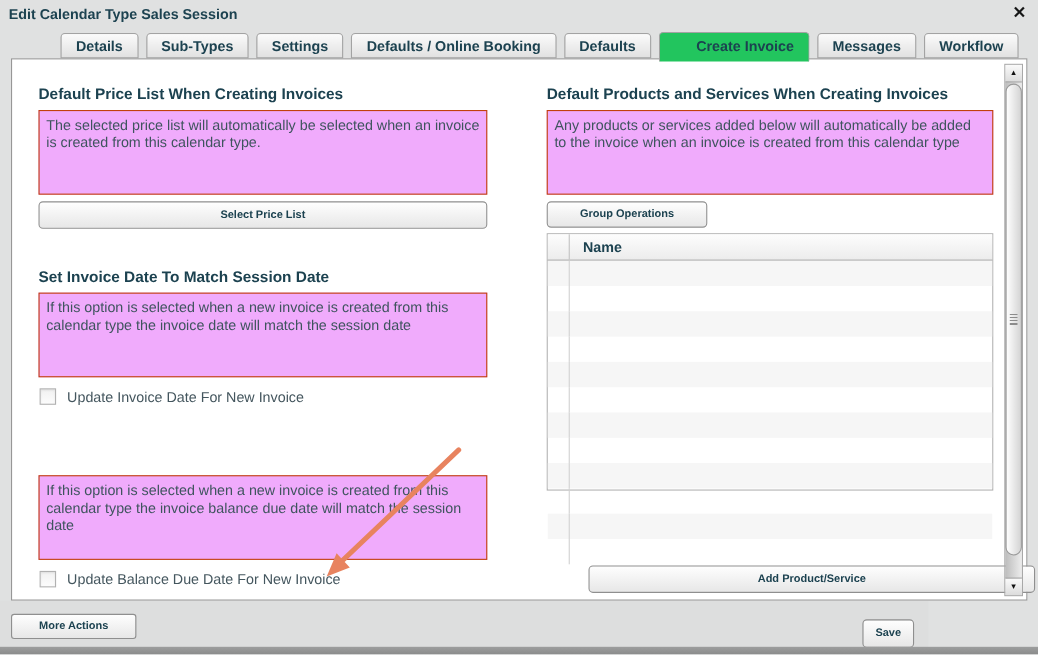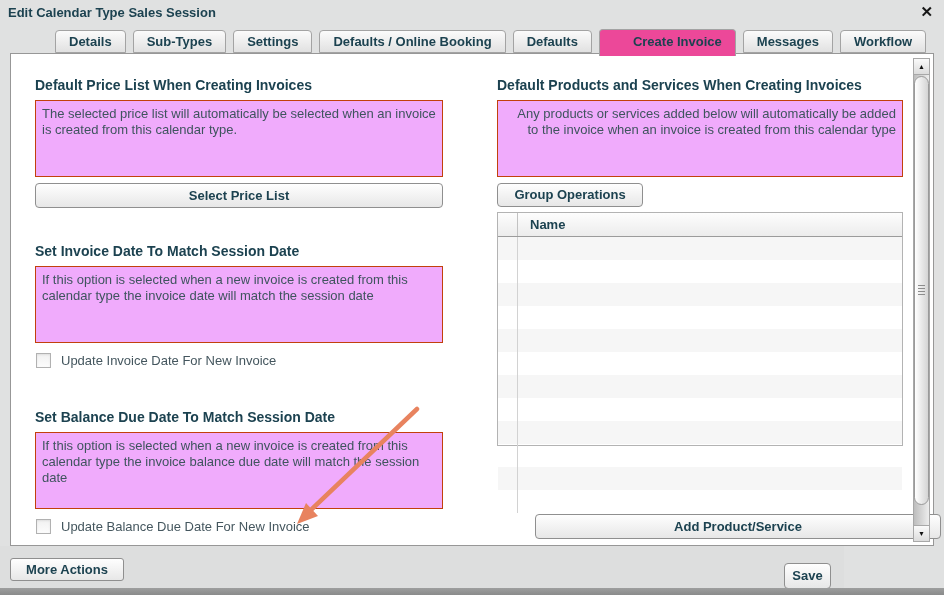--- a/index.html
+++ b/index.html
@@ -9,30 +9,30 @@
 
   
   .titlebar { position:absolute; left:0; top:0; width:944px; height:28px; }
   .title { position:absolute; left:8px; top:5px; font-size:13px; font-weight:bold; color:#1c4250; }
   .close { position:absolute; right:11px; top:3px; font-size:15px; font-weight:bold; color:#161616; cursor:default; line-height:18px; }
 
   
   .tabbar { position:absolute; left:55px; top:30px; height:26px; display:flex; gap:7px; z-index:3; }
   .tab { height:23px; padding:0 13px; line-height:21px; font-size:13px; font-weight:bold; color:#1c4250;
          background:linear-gradient(#fbfbfb,#e1e1e1); border:1px solid #a3a3a3; border-radius:4px 4px 0 0; white-space:nowrap; }
-  .tab.active { background:#ec4899; height:27px; margin-top:-1px; line-height:24px; border-bottom:none; position:relative; z-index:6;padding-left:33px; }
+  .tab.active { background:#22c55e; height:27px; margin-top:-1px; line-height:24px; border-bottom:none; position:relative; z-index:6;padding-left:33px; }
 
   
   .panel { position:absolute; left:10px; top:53px; width:924px; height:493px; background:#fff; border:1px solid #979797; z-index:2; }
 
   .heading { position:absolute; font-size:14px; font-weight:bold; color:#1c4250; white-space:nowrap; }
   .descbox { position:absolute; width:408px; height:77px; border:1px solid #c2410c; background:#f0abfc;
              font-size:13px; color:#3f545e; line-height:16px; padding:5px 6px; }
   .btn { background:linear-gradient(#fefefe,#e7e7e7); border:1px solid #8f8f8f; border-radius:4px;
-         color:#1c4250; font-weight:bold; font-size:13px; text-align:center; cursor:default; }
+         color:#1c4250; font-weight:bold; font-size:10px; text-align:center; cursor:default; }
   .wide-btn { position:absolute; width:408px; height:25px; line-height:23px; }
 
   .cbrow { position:absolute; display:flex; align-items:center; gap:10px; }
   .checkbox { width:15px; height:15px; border:1px solid #b1b1b1; background:linear-gradient(#f1f1f1,#fcfcfc);
               box-shadow:inset 0 1px 2px rgba(0,0,0,0.08); }
   .cblabel { font-size:13px; color:#44565e; }
 
   
   .gtable { position:absolute; left:486px; top:158px; width:406px; height:234px; border:1px solid #b3b3b3; background:#fff; }
   .gt-header { display:flex; height:24px; background:linear-gradient(#fdfdfd,#ececec); border-bottom:1px solid #9b9b9b; }
@@ -90,29 +90,28 @@
     <div class="descbox" style="left:24px; top:46px;">The selected price list will automatically be selected when an invoice is created from this calendar type.</div>
     <div class="btn wide-btn" style="left:24px; top:129px;">Select Price List</div>
 
     <div class="heading" style="left:24px; top:189px;">Set Invoice Date To Match Session Date</div>
     <div class="descbox" style="left:24px; top:212px;">If this option is selected when a new invoice is created from this calendar type the invoice date will match the session date</div>
     <div class="cbrow" style="left:25px; top:299px;">
       <div class="checkbox"></div>
       <div class="cblabel">Update Invoice Date For New Invoice</div>
     </div>
 
-    <div class="heading" style="left:24px; top:355px;">Set Balance Due Date To Match Session Date</div>
     <div class="descbox" style="left:24px; top:378px;">If this option is selected when a new invoice is created from this calendar type the invoice balance due date will match the session date</div>
     <div class="cbrow" style="left:25px; top:465px;align-items:flex-end;">
       <div class="checkbox"></div>
       <div class="cblabel">Update Balance Due Date For New Invoice</div>
     </div>
 
     <div class="heading" style="left:486px; top:23px;">Default Products and Services When Creating Invoices</div>
-    <div class="descbox" style="left:486px; top:46px; width:406px;text-align:right;">Any products or services added below will automatically be added to the invoice when an invoice is created from this calendar type</div>
+    <div class="descbox" style="left:486px; top:46px; width:406px;">Any products or services added below will automatically be added to the invoice when an invoice is created from this calendar type</div>
     <div class="btn" style="position:absolute; left:486px; top:129px; width:146px; height:24px; line-height:22px;">Group Operations</div>
 
     <div class="gtable">
       <div class="gt-header">
         <div class="gt-h0"></div>
         <div class="gt-h1">Name</div>
       </div>
       <div>
           <div class="gt-row">
             <div class="gt-c0"></div>

